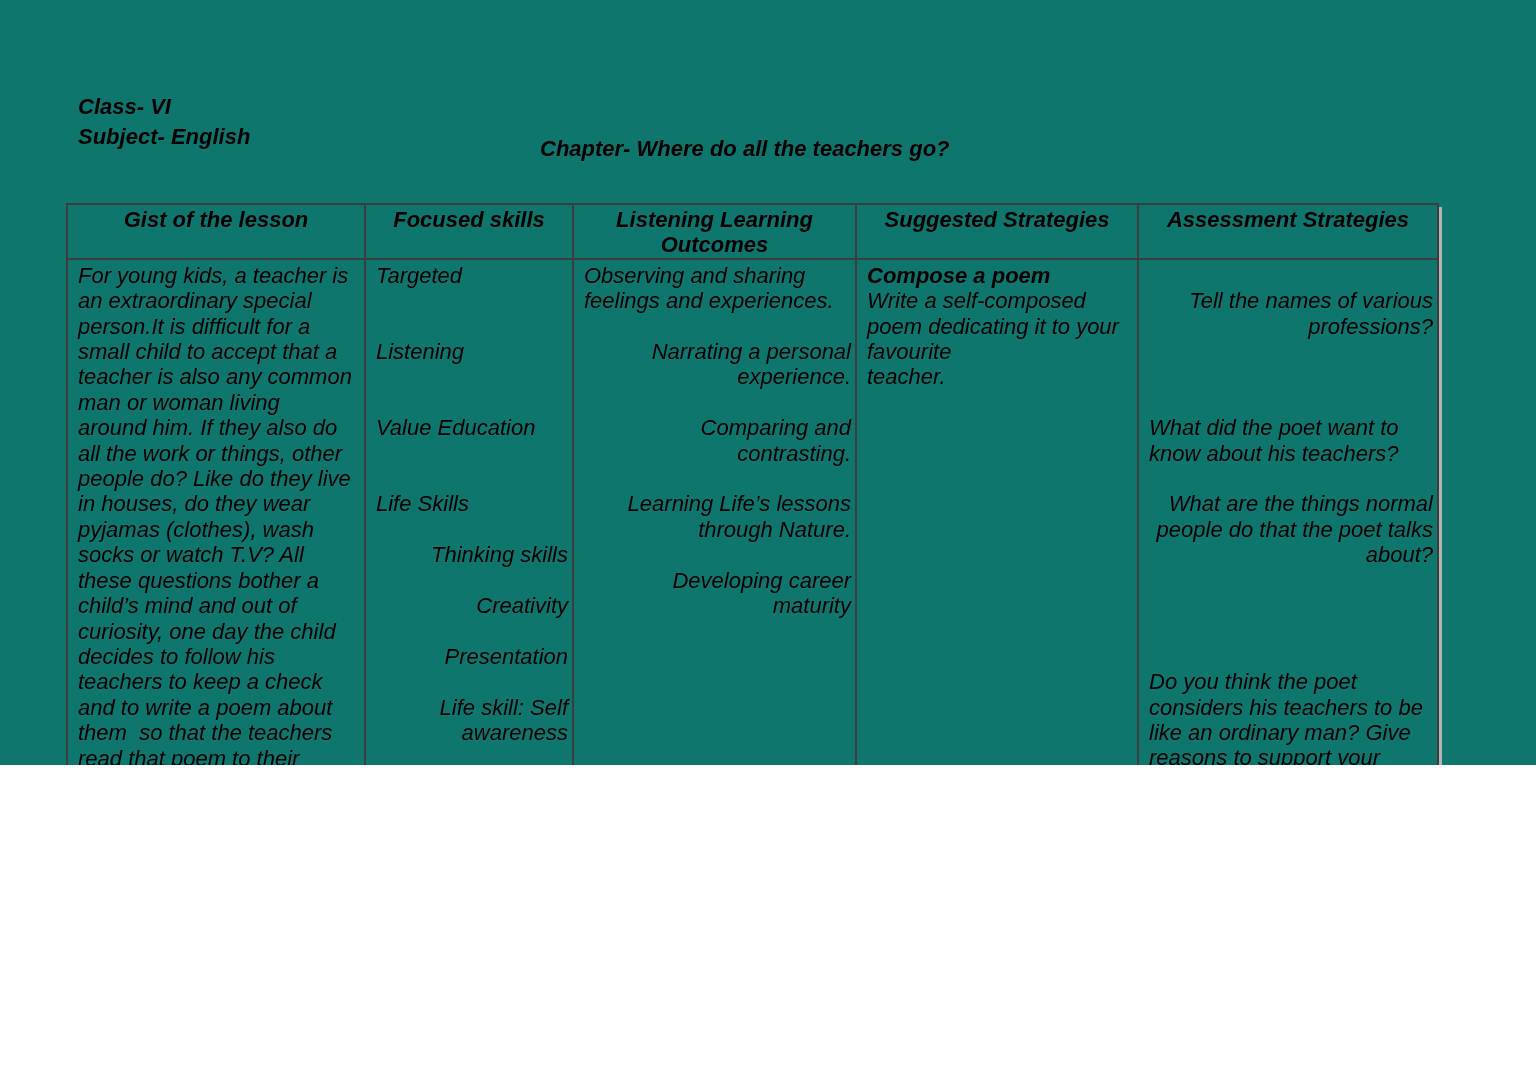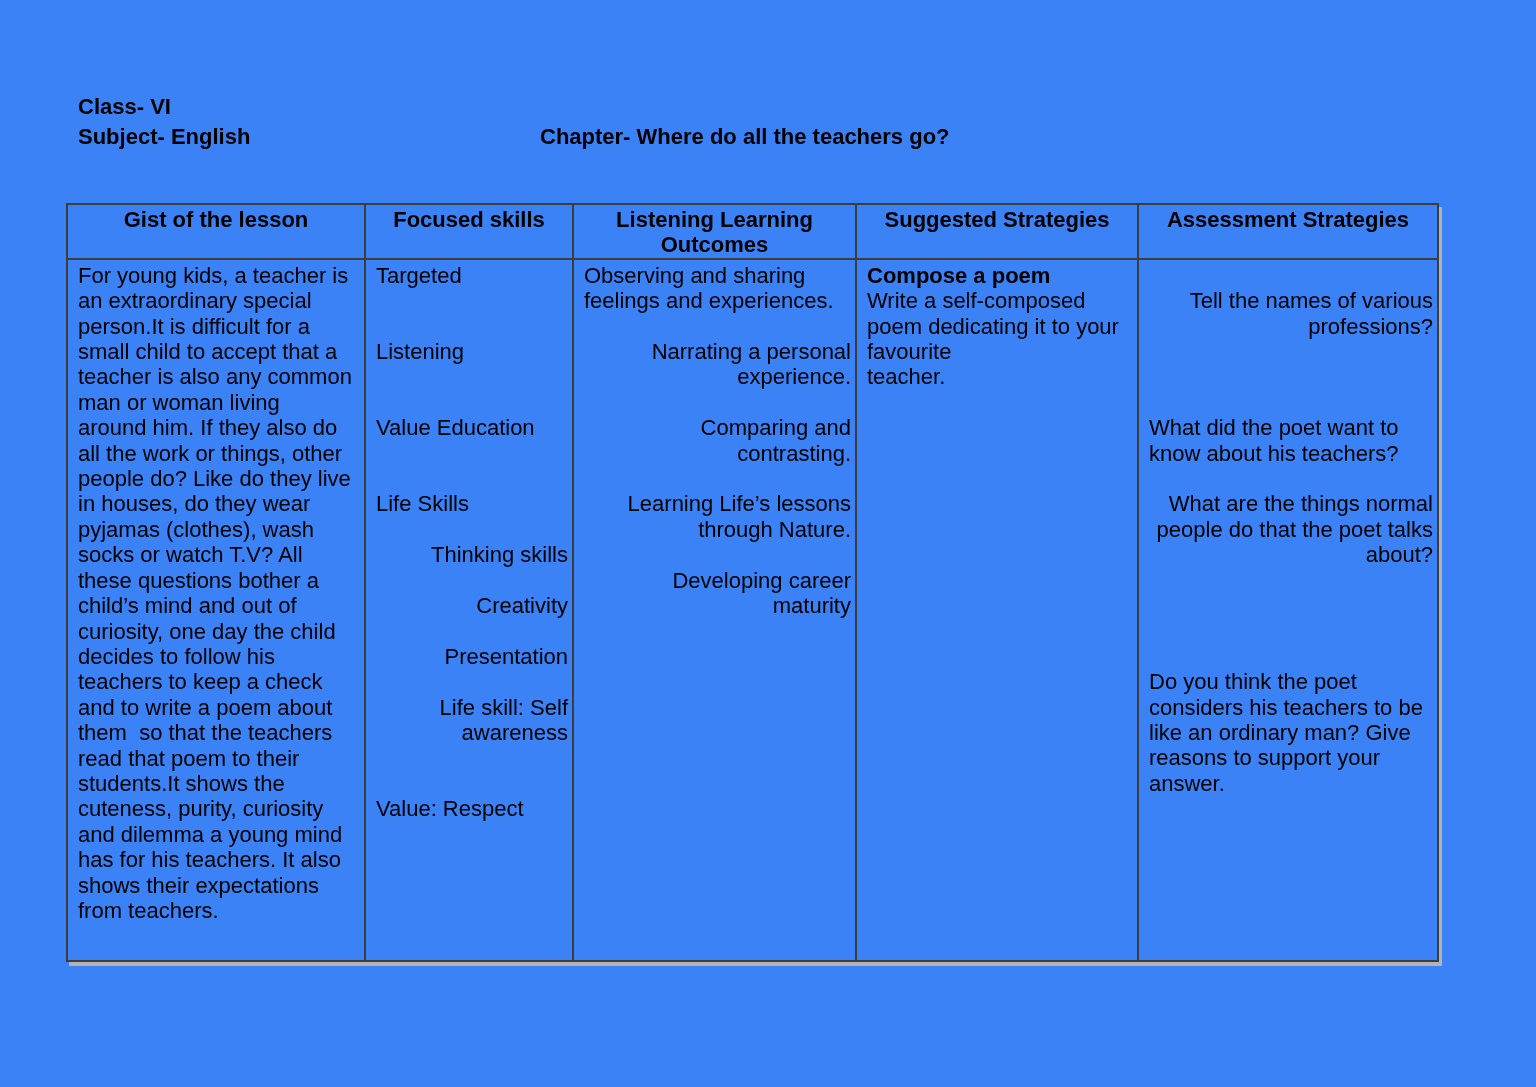--- a/index.html
+++ b/index.html
@@ -6,40 +6,41 @@
   html, body {
     margin: 0;
     padding: 0;
     background: #ffffff;
     font-family: "Liberation Sans", sans-serif;
     color: #000000;
   }
   .page {
     position: relative;
     width: 1536px;
-    height: 1087px;
-    background: #3b82f6;
+    height: 765px;
+    background: #0f766e;
     overflow: hidden;
+    font-style: italic;
   }
 
   
   .doc-header {
     position: absolute;
     left: 78px;
     top: 92px;
     font-size: 22px;
     font-weight: bold;
     line-height: 30px;
     white-space: nowrap;
   }
   .subject-row { position: relative; }
   .chapter-label {
     position: absolute;
     left: 462px;
-    top: 0;
+    top: 12px;
     white-space: nowrap;
   }
 
   
   table.lesson {
     position: absolute;
     left: 66px;
     top: 203px;
     width: 1371px;
     border-collapse: collapse;

